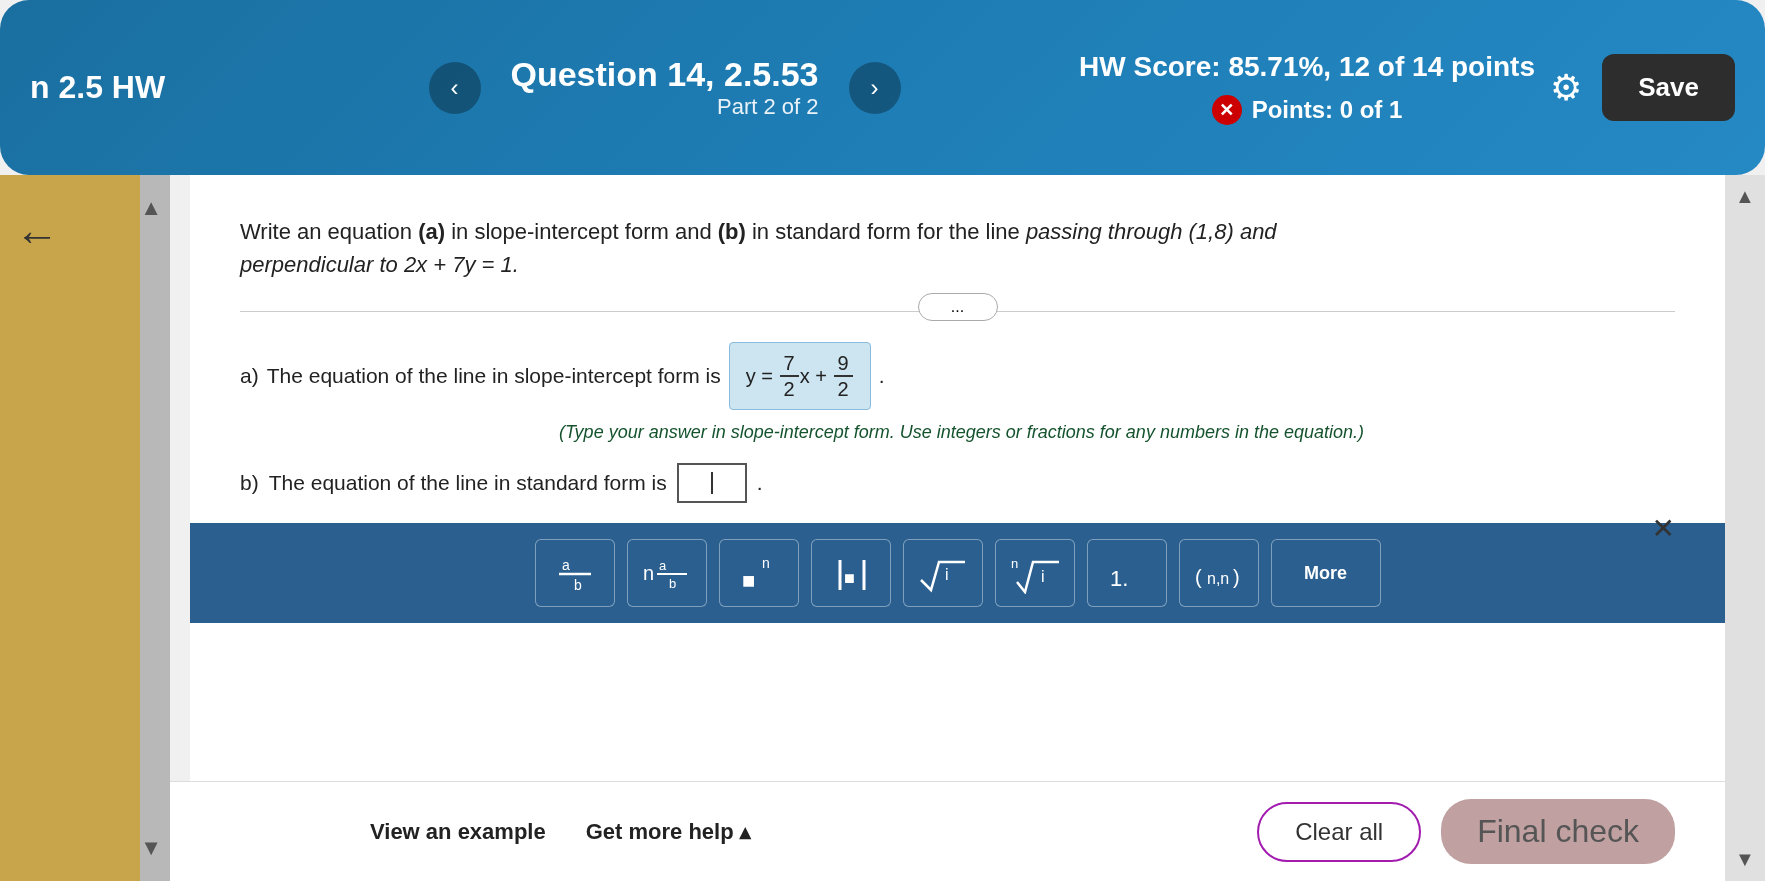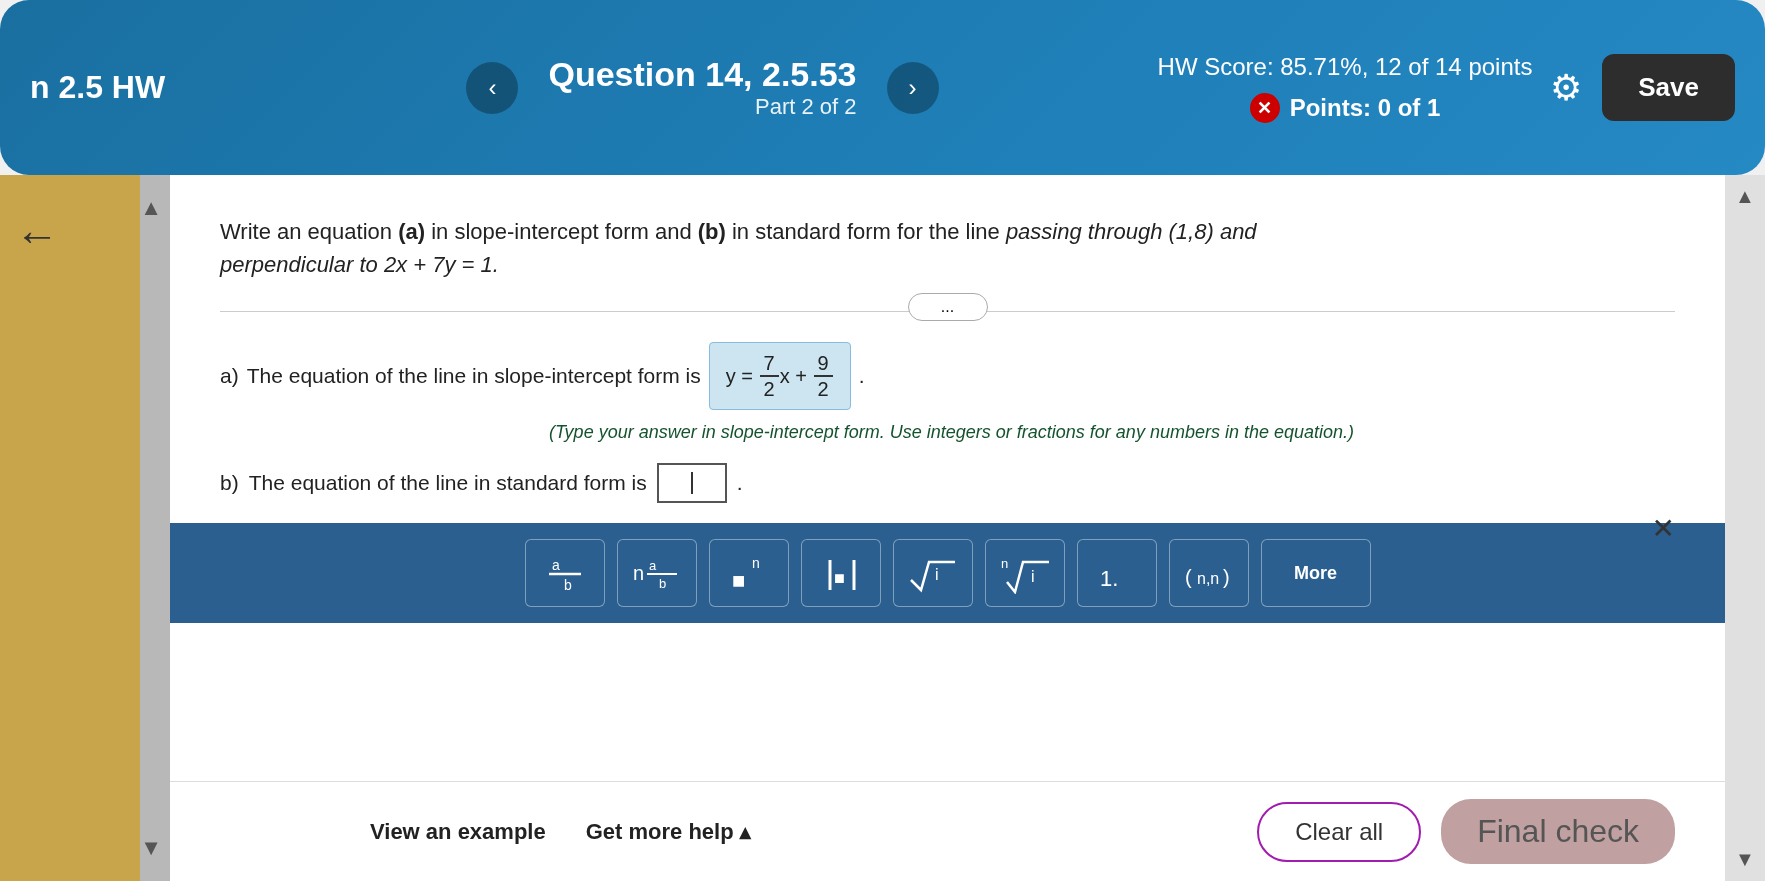--- a/index.html
+++ b/index.html
@@ -56,22 +56,22 @@
       color: rgba(255,255,255,0.9);
       font-size: 22px;
       text-align: right;
     }
     .header-score {
       min-width: 380px;
       text-align: center;
     }
     .hw-score {
       color: white;
-      font-size: 24px;
-      font-weight: normal;
+      font-size: 28px;
+      font-weight: bold;
       margin-bottom: 12px;
     }
     .points-row {
       display: flex;
       align-items: center;
       gap: 10px;
       justify-content: center;
     }
     .points-x {
       background: #cc0000;
@@ -388,21 +388,21 @@
 <div class="main-content">
 
   <div class="left-sidebar">
     <div class="left-sidebar-inner"></div>
     <div style="position:absolute; left:15px; top:30px; font-size:44px; font-weight:bold; color:#333; cursor:pointer;">←</div>
 
     <div style="position:absolute; right:8px; top:20px; font-size:22px; color:#555; cursor:pointer;">▲</div>
     <div style="position:absolute; right:8px; bottom:20px; font-size:22px; color:#555; cursor:pointer;">▼</div>
   </div>
 
-  <div style="flex:1; display:flex; flex-direction:column; position:relative;">
+  <div style="flex:1; display:flex; flex-direction:column; position:relative;padding-left:20px;">
     <div class="content-area">
 
       <div class="question-text">
         Write an equation <strong>(a)</strong> in slope-intercept form and <strong>(b)</strong> in standard form for the line <em>passing through (1,8) and</em><br>
         <em>perpendicular to 2x + 7y = 1.</em>
       </div>
 
       <div style="position:relative; margin: 10px 0 30px 0;">
         <hr class="divider">
         <button class="more-btn-top">...</button>

